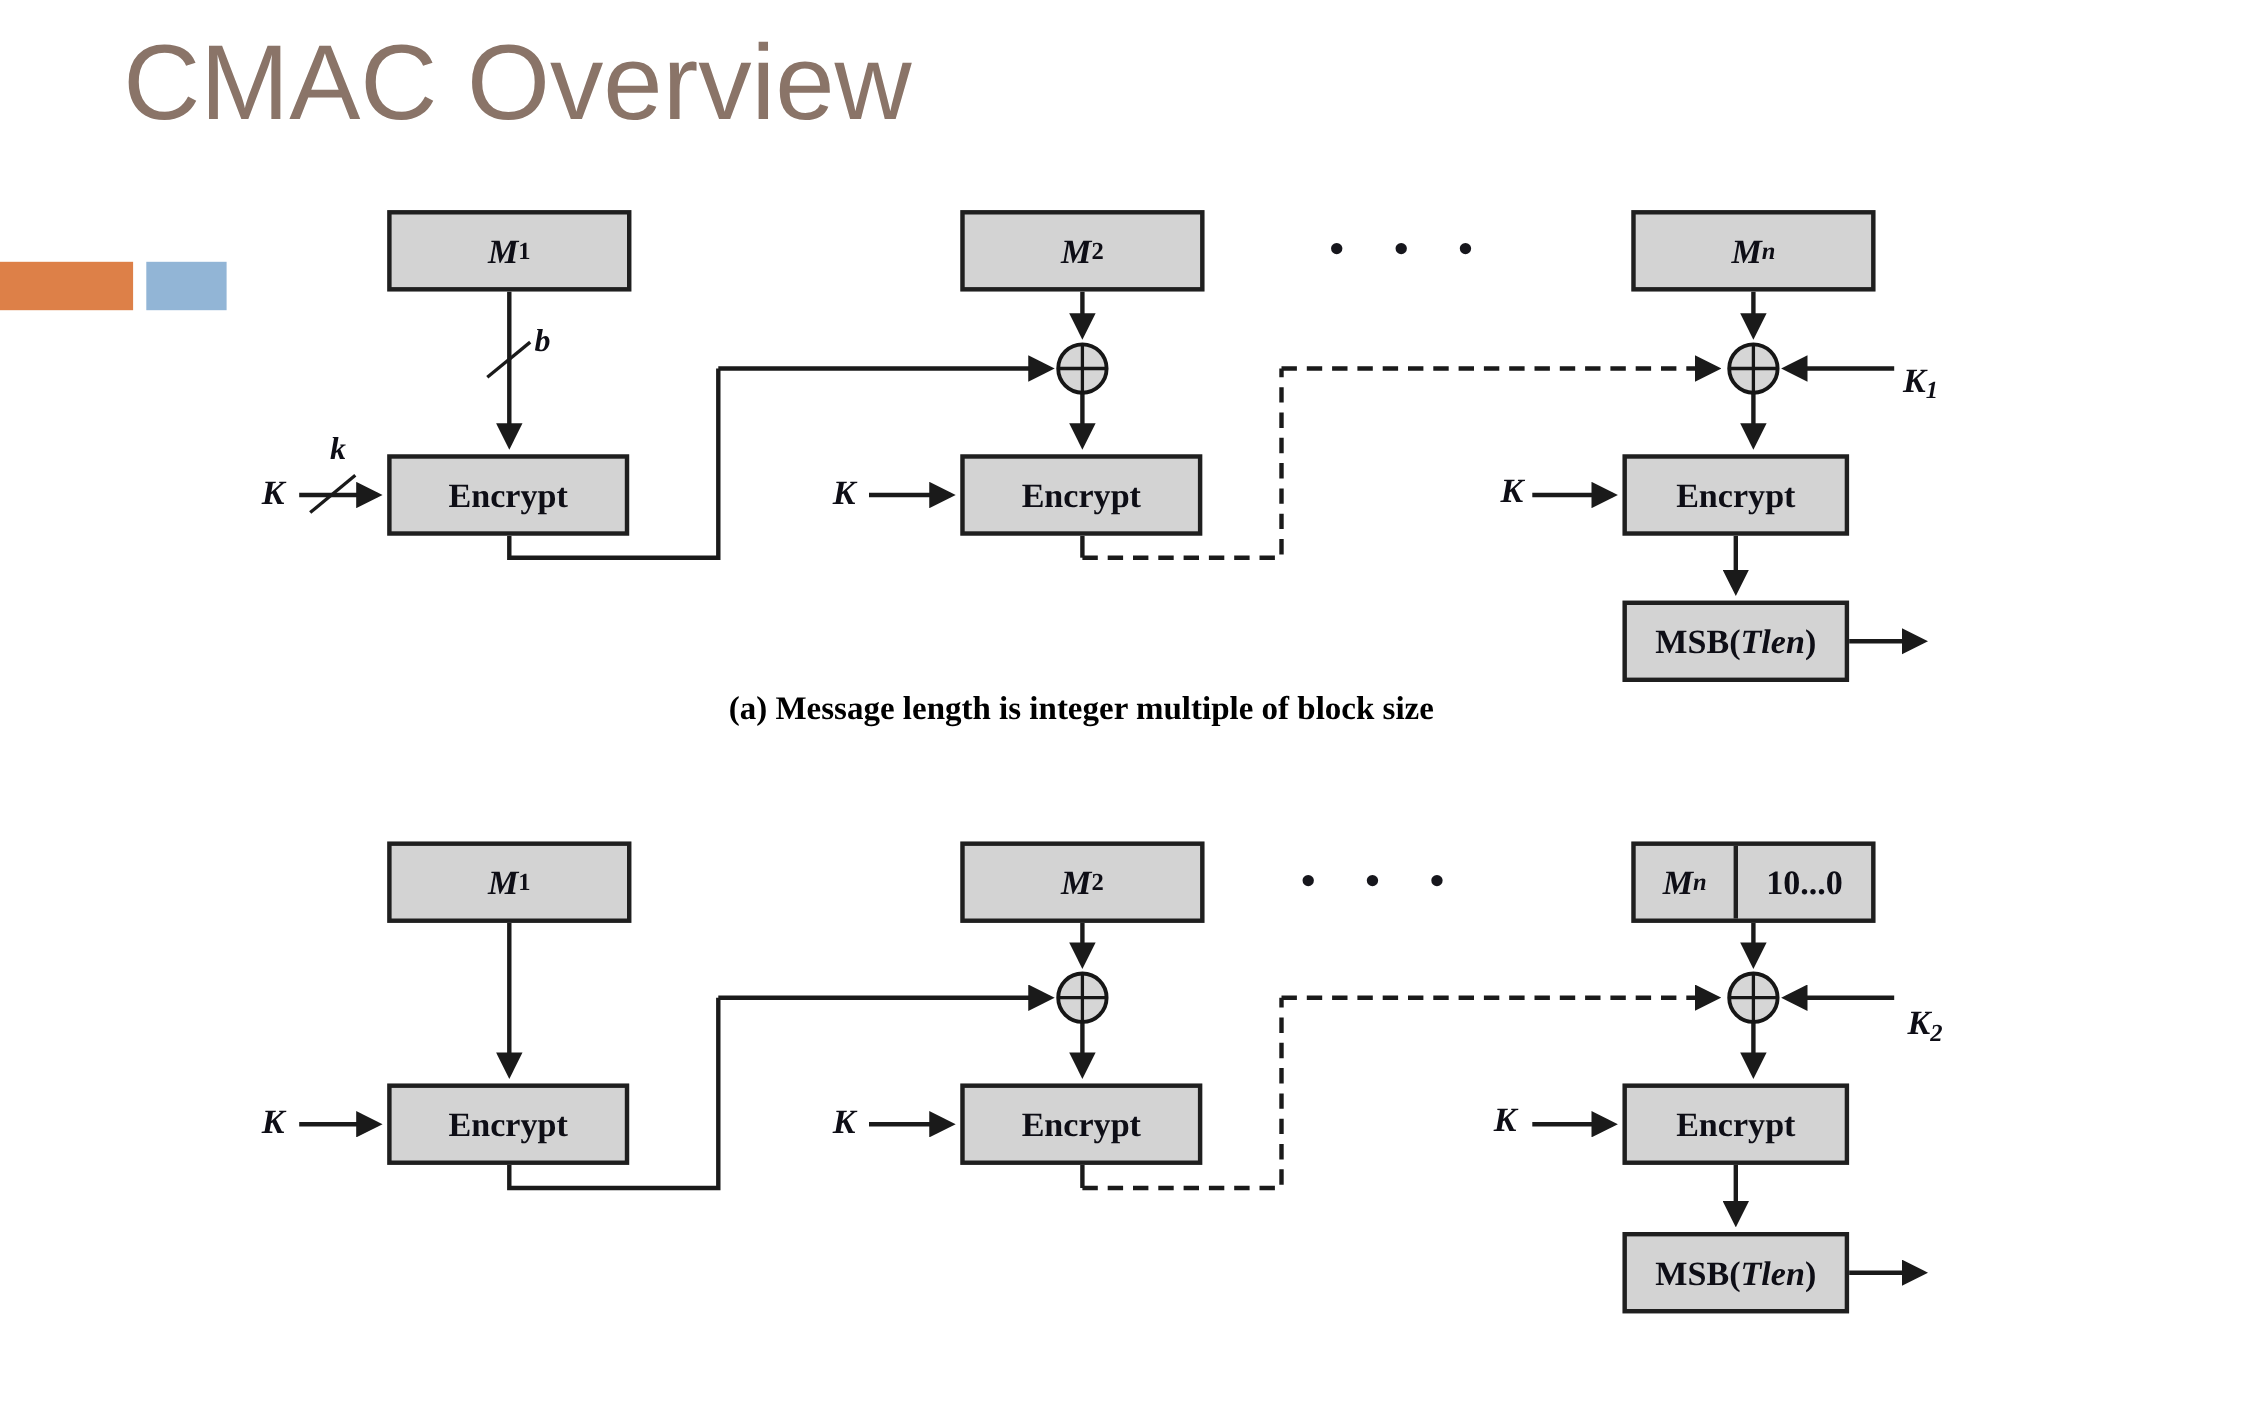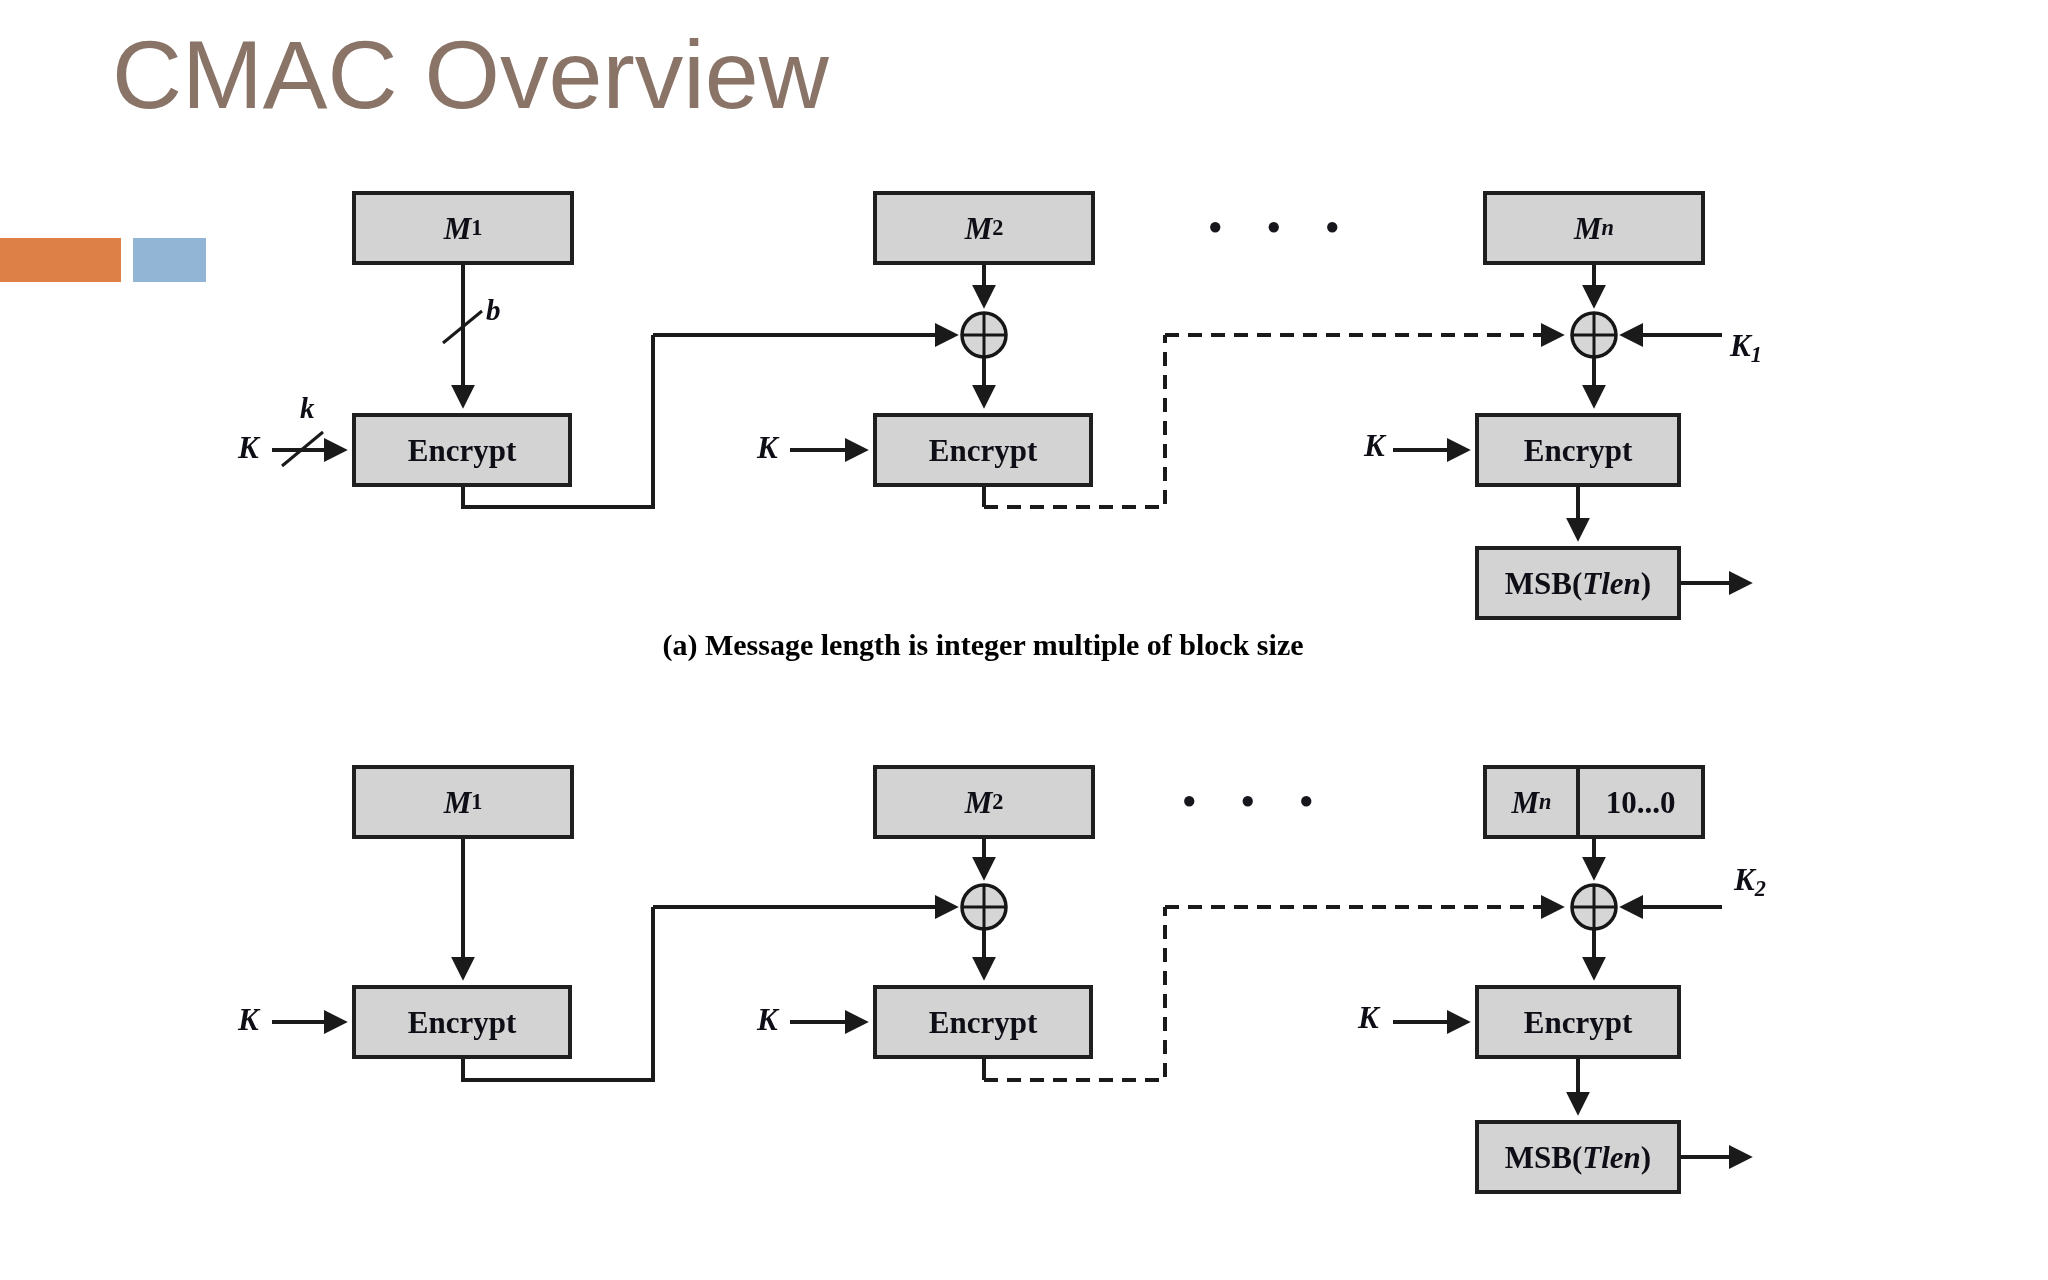--- a/index.html
+++ b/index.html
@@ -176,21 +176,21 @@
     </div>
   <div class="box" style="left:1475px;top:1120px;width:206px;height:74px;">
       <span>MSB(</span>
       <span class="it">Tlen</span>
       <span>)</span>
     </div>
 
   <div class="lbl" style="left:238px;top:1004px;">K</div>
   <div class="lbl" style="left:757px;top:1004px;">K</div>
   <div class="lbl" style="left:1358px;top:1002px;">K</div>
-  <div class="lbl" style="left:1734px;top:864px;"><span>K</span><sub class="sb">2</sub></div>
+  <div class="lbl" style="left:1734px;top:914px;"><span>K</span><sub class="sb">2</sub></div>
   <div class="lbl" style="left:1772px;top:1139px;">T</div>
 
   <div class="dots" style="left:1182px;top:788px;">
     <span>●</span>
       <span>●</span>
       <span>●</span>
   </div>
 
 
 </div>

